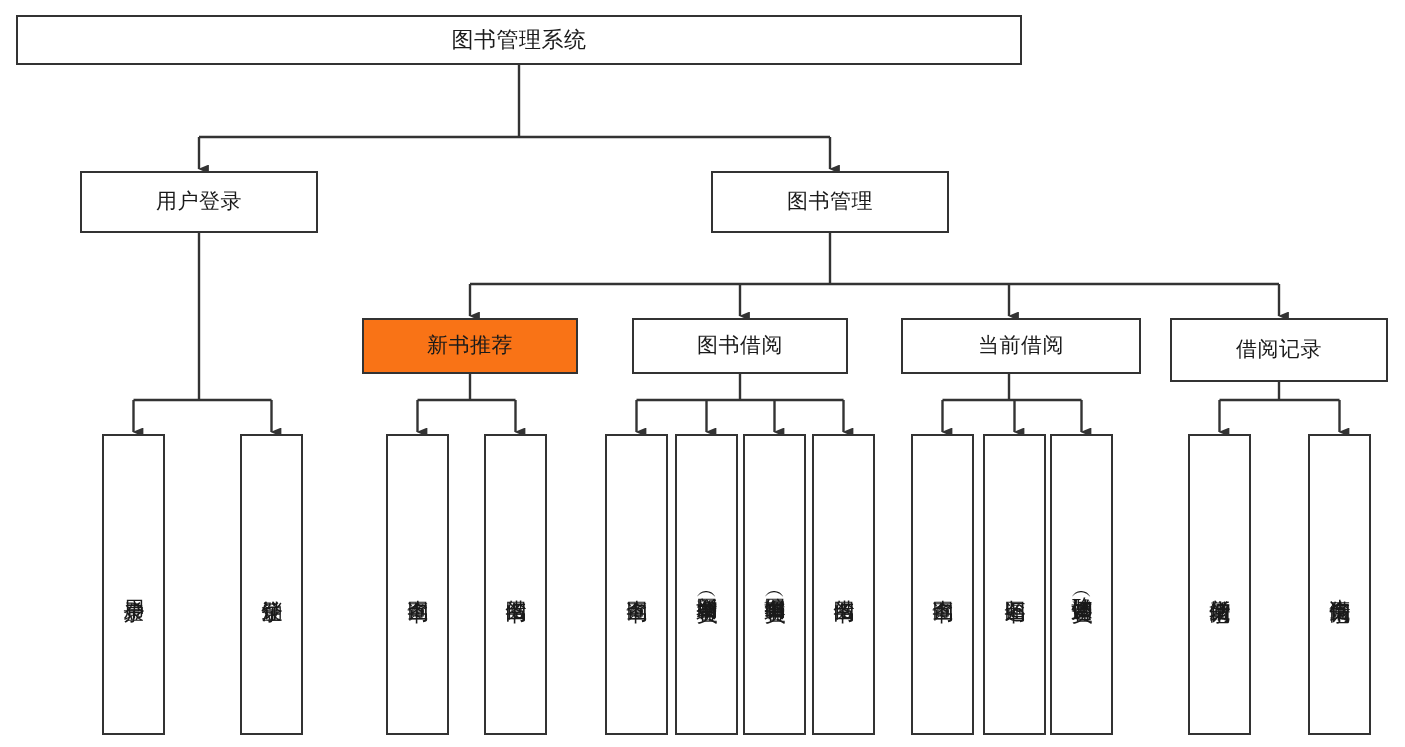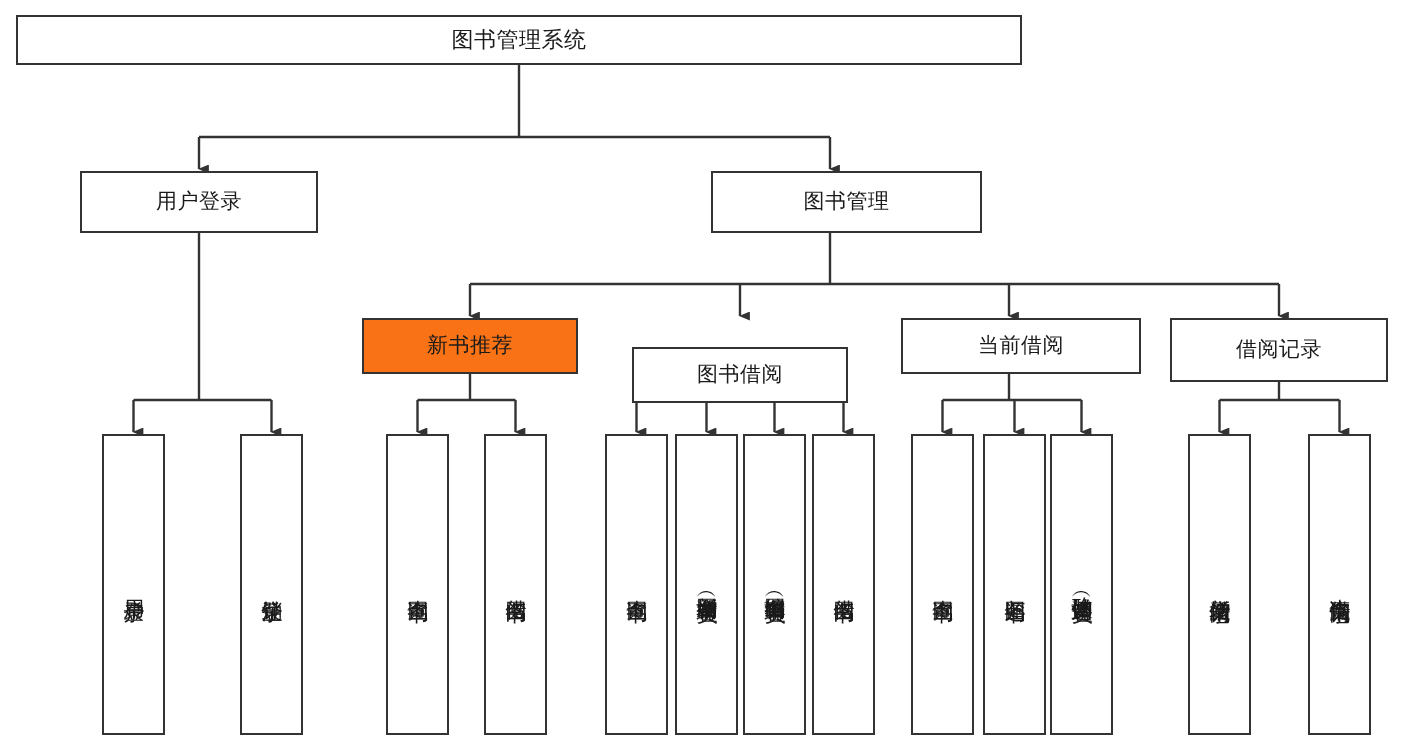--- a/index.html
+++ b/index.html
@@ -116,27 +116,27 @@
       </g>
   </svg>
 
   <div id="nodes-layer">
       <div class="node horiz root" style="left: 16px; top: 15px; width: 1006px; height: 50px; border-color: rgb(51, 51, 51); background: rgb(255, 255, 255); color: rgb(26, 26, 26);">
         <span class="label">图书管理系统</span>
       </div>
       <div class="node horiz" style="left: 80px; top: 171px; width: 238px; height: 62px; border-color: rgb(51, 51, 51); background: rgb(255, 255, 255); color: rgb(26, 26, 26);">
         <span class="label">用户登录</span>
       </div>
-      <div class="node horiz" style="left: 711px; top: 171px; width: 271px; height: 62px; border-color: rgb(51, 51, 51); background: rgb(255, 255, 255); color: rgb(26, 26, 26); align-items: center;">
+      <div class="node horiz" style="left: 711px; top: 171px; width: 238px; height: 62px; border-color: rgb(51, 51, 51); background: rgb(255, 255, 255); color: rgb(26, 26, 26); align-items: center;">
         <span class="label">图书管理</span>
       </div>
       <div class="node horiz" style="left: 362px; top: 318px; width: 216px; height: 56px; border-color: rgb(51, 51, 51); background: #f97316; color: rgb(26, 26, 26);">
         <span class="label">新书推荐</span>
       </div>
-      <div class="node horiz" style="left: 632px; top: 318px; width: 216px; height: 56px; border-color: rgb(51, 51, 51); background: rgb(255, 255, 255); color: rgb(26, 26, 26); margin-top: 29px;">
+      <div class="node horiz" style="left: 632px; top: 318px; width: 216px; height: 56px; border-color: rgb(51, 51, 51); background: rgb(255, 255, 255); color: rgb(26, 26, 26);">
         <span class="label">图书借阅</span>
       </div>
       <div class="node horiz" style="left: 901px; top: 318px; width: 240px; height: 56px; border-color: rgb(51, 51, 51); background: rgb(255, 255, 255); color: rgb(26, 26, 26);">
         <span class="label">当前借阅</span>
       </div>
       <div class="node horiz" style="left: 1170px; top: 318px; width: 218px; height: 64px; border-color: rgb(51, 51, 51); background: rgb(255, 255, 255); color: rgb(26, 26, 26);">
         <span class="label">借阅记录</span>
       </div>
       <div class="node vert" style="left: 102px; top: 434px; width: 63px; height: 301px; border-color: rgb(51, 51, 51); background: rgb(255, 255, 255); color: rgb(26, 26, 26);">
         <span class="label">用户登录</span>

